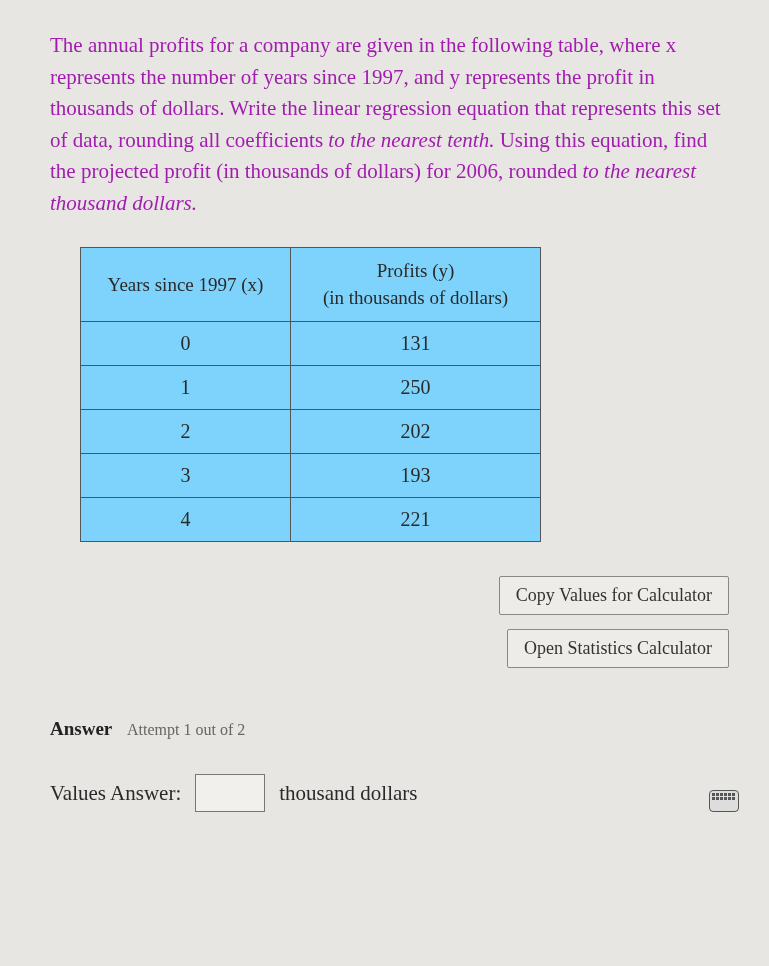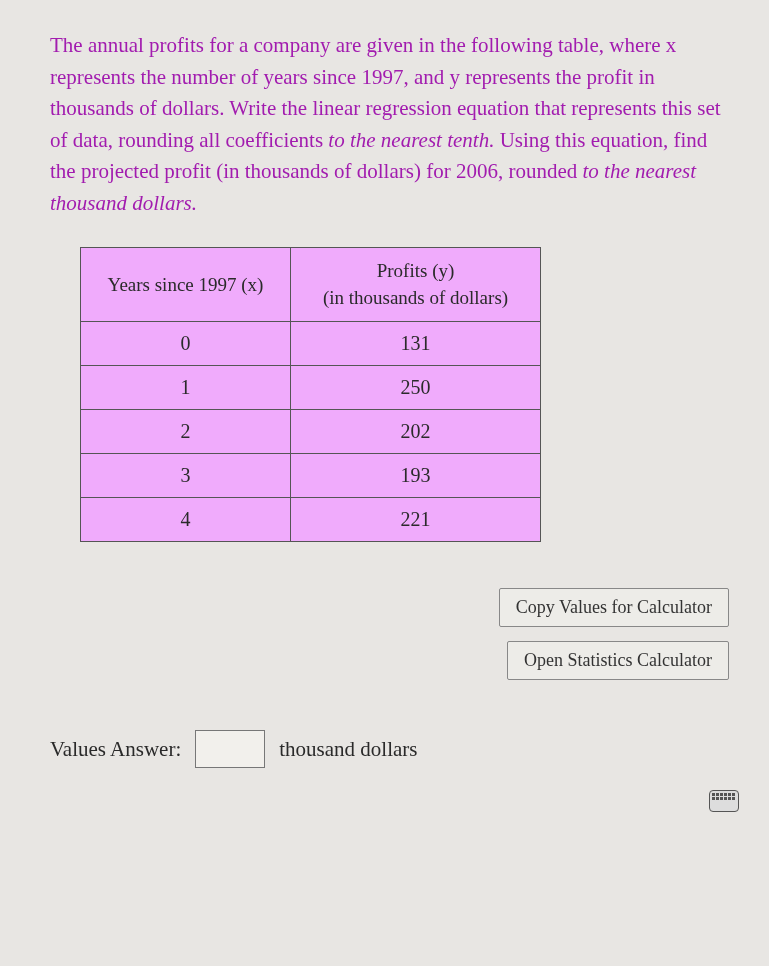--- a/index.html
+++ b/index.html
@@ -15,22 +15,22 @@
   .problem-text {
     font-size: 21px;
     line-height: 1.5;
     margin-bottom: 28px;
     color: #a21caf;
   }
   .italic { font-style: italic; }
   table.data {
     border-collapse: collapse;
     margin-left: 30px;
-    margin-bottom: 46px;
-    background: #f0abfc;
+    margin-bottom: 34px;
+    background: #7dd3fc;
   }
   table.data th, table.data td {
     border: 1.5px solid #555;
     padding: 10px 18px;
     font-size: 20px;
     text-align: center;
     font-weight: normal;
   }
   table.data th {
     font-weight: normal;
@@ -172,20 +172,24 @@
     <span></span>
   <span></span>
     <span></span>
     <span></span>
     <span></span>
     <span></span>
     <span></span>
 </div>
 
 <div class="answer-section">
+  <div class="answer-header">
+    <span class="bold">Answer</span>
+    <span class="attempt">Attempt 1 out of 2</span>
+  </div>
 
 
   <div class="field-row">
     <span>Values Answer:</span>
     <input class="final-input" type="text" value="" style="">
     <span>thousand dollars</span>
   </div>
 </div>
 
 </body></html>

